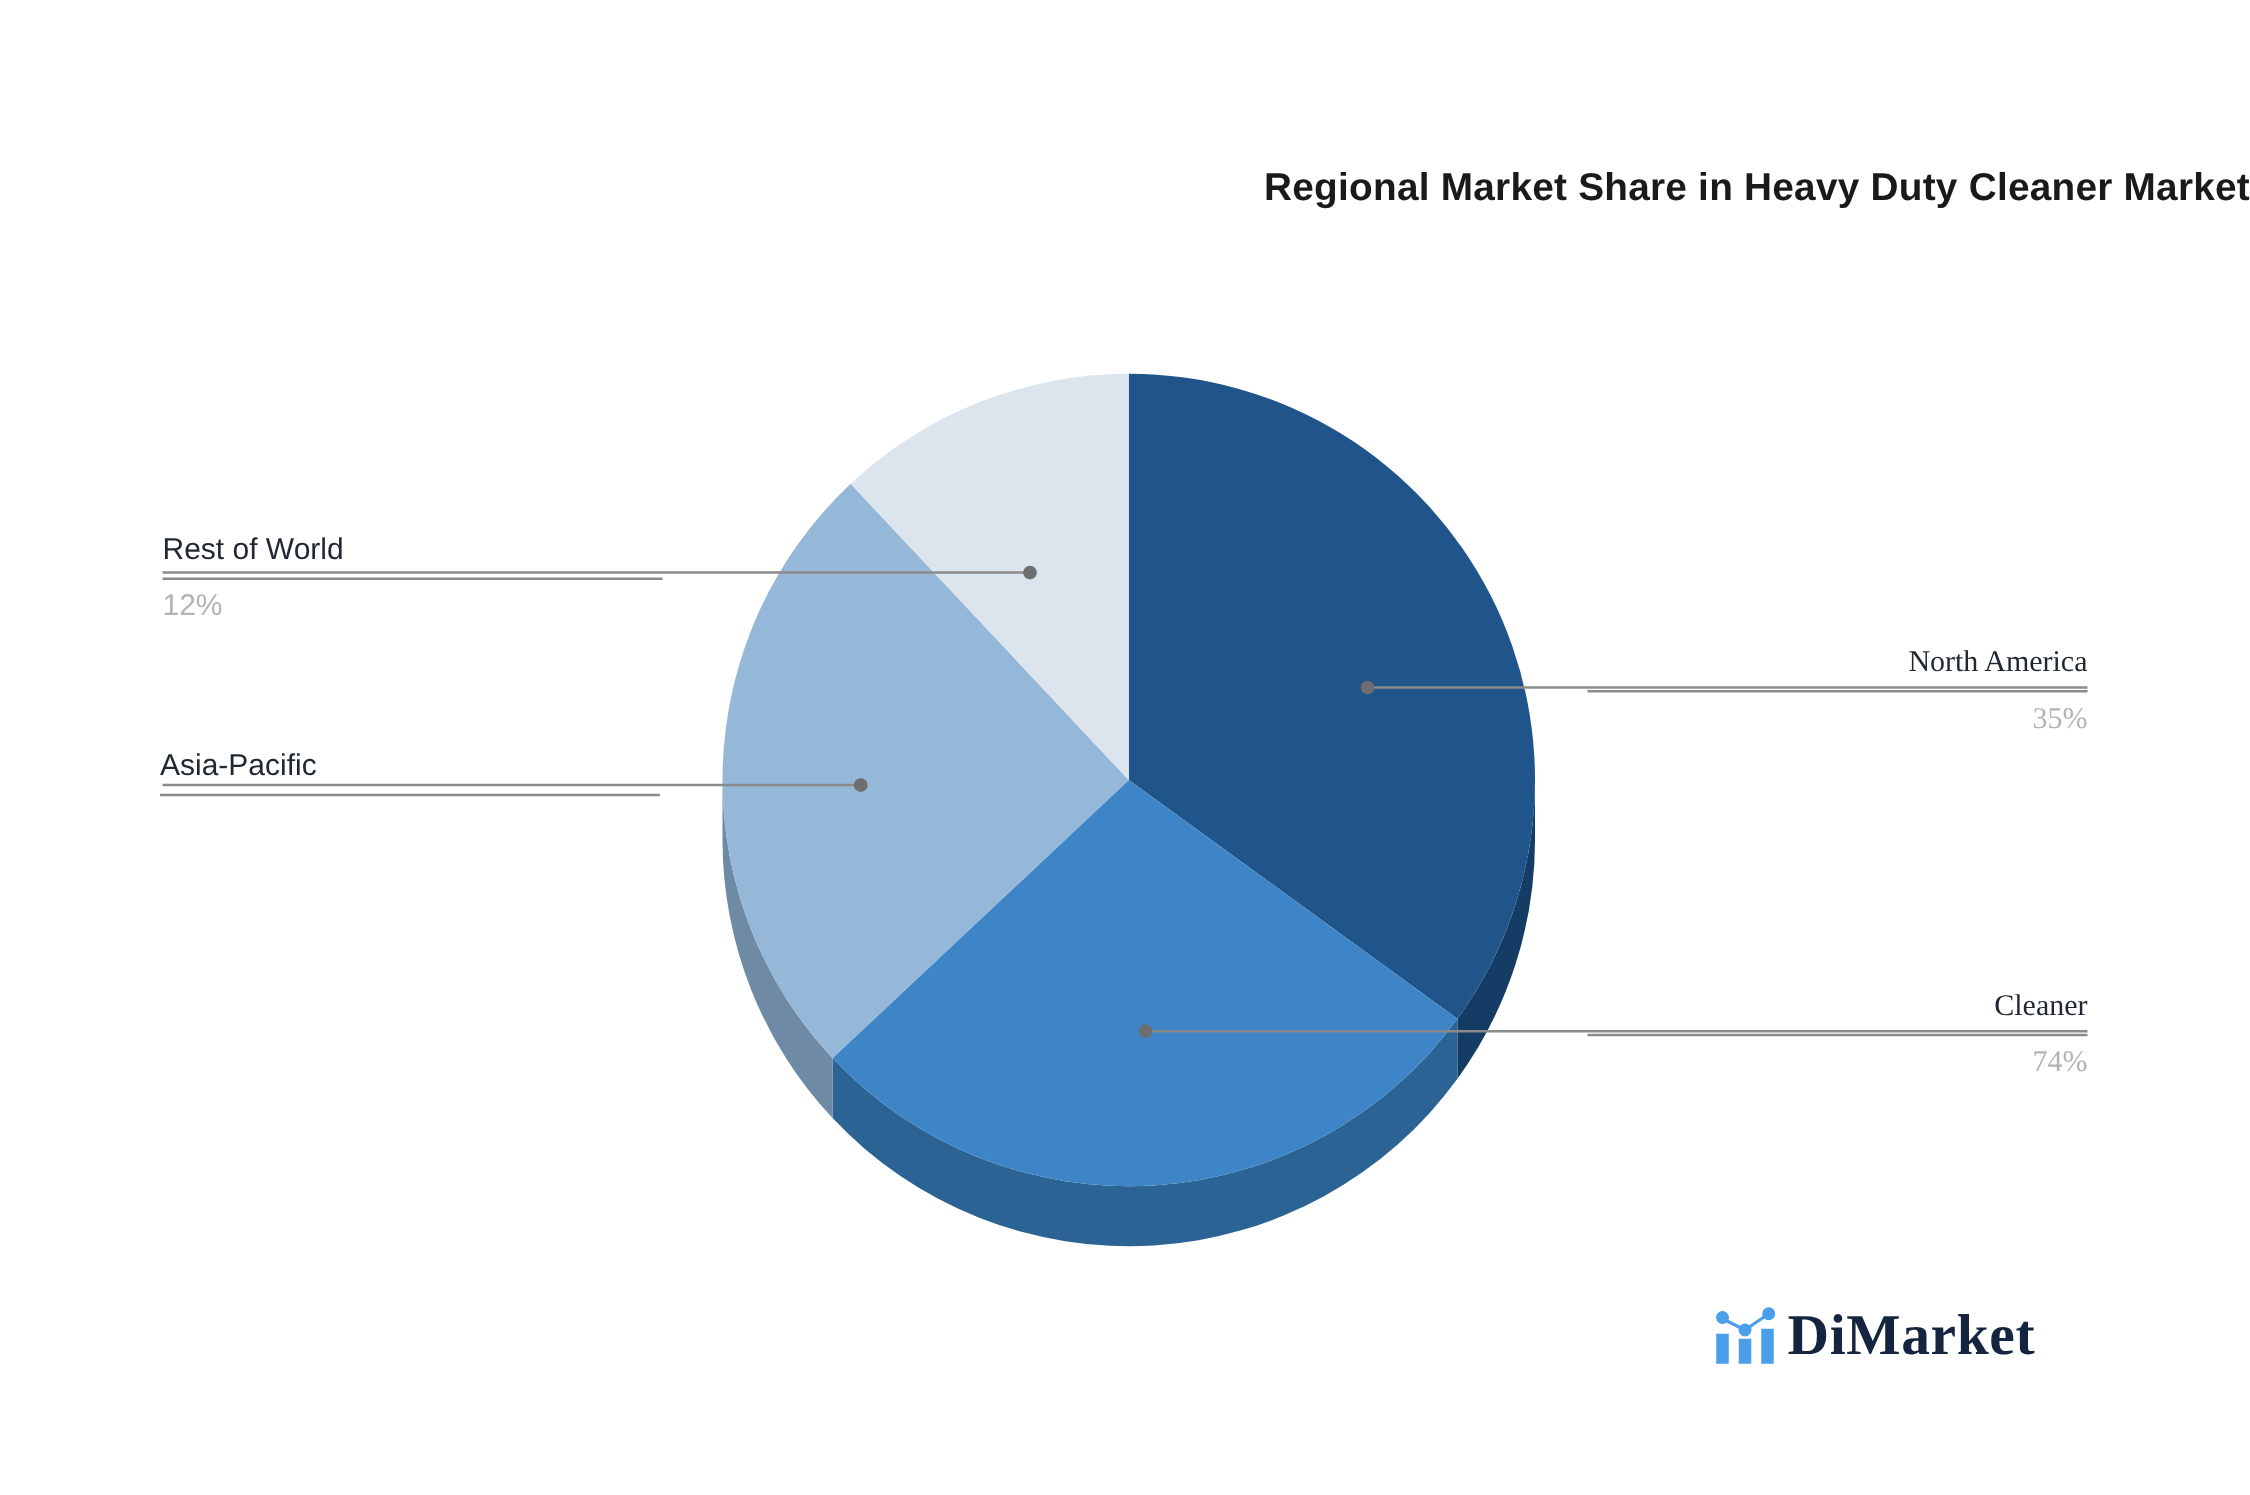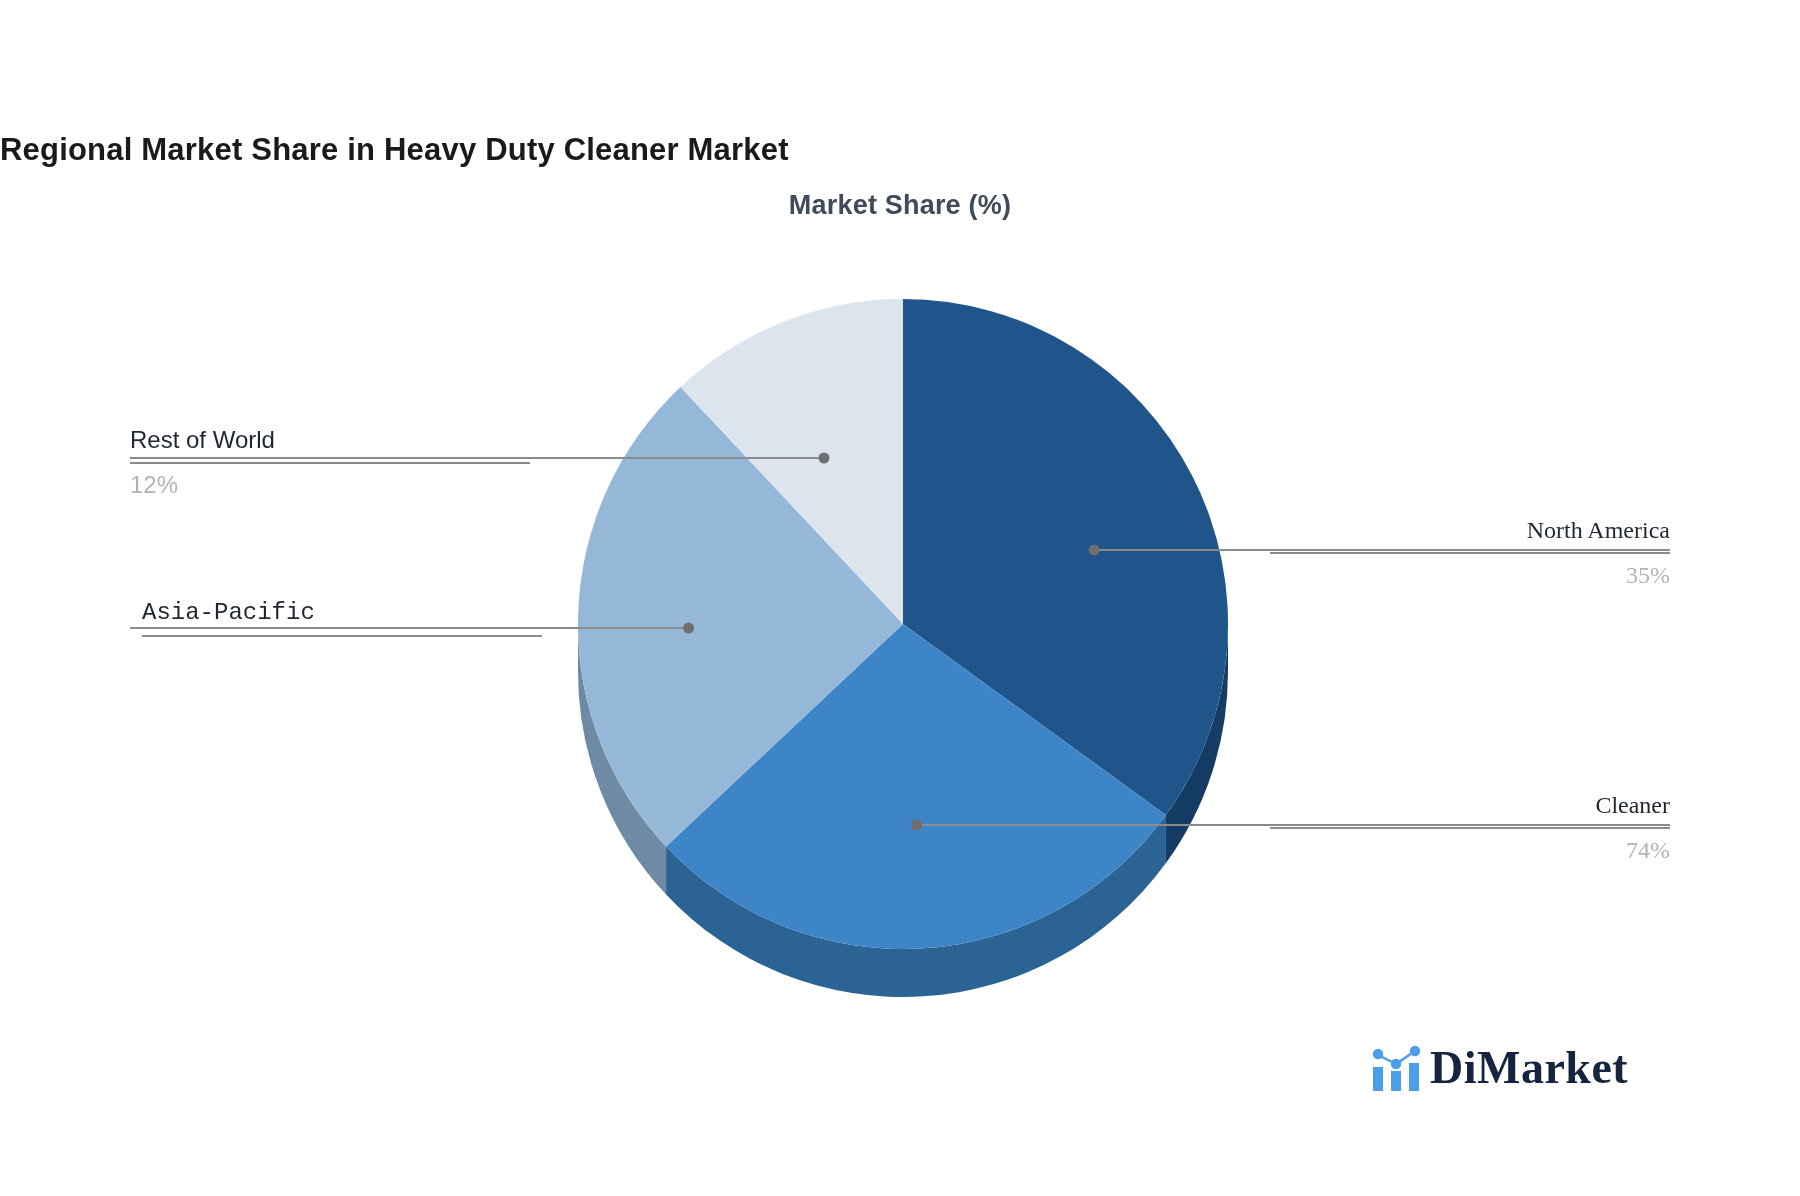--- a/index.html
+++ b/index.html
@@ -15,21 +15,21 @@
     overflow: hidden;
     font-family: "Liberation Sans", sans-serif;
   }
 
   
   #chart-title {
     position: absolute;
     top: 132px;
     left: 0;
     width: 1800px;
-    text-align: left;
+    text-align: right;
     font-size: 31px;
     font-weight: bold;
     color: #1a1a1a;
     letter-spacing: 0.2px;
   }
   #chart-subtitle {
     position: absolute;
     top: 190px;
     left: 0;
     width: 1800px;
@@ -69,21 +69,21 @@
   }
   .callout .cval {
     font-size: 24px;
     color: #b0b4b9;
     line-height: 30px;
   }
   .callout.left  { text-align: left; }
   .callout.right { text-align: right; font-family: Liberation Serif, serif; }
 
   #callout-row   { left: 130px;  top: 425px; }
-  #callout-ap    { left: 142px;  top: 598px; font-family: Liberation Mono, monospace; }
+  #callout-ap    { left: 128px;  top: 598px; }
   #callout-na    { left: 1270px; top: 515px; }
   #callout-eu    { left: 1270px; top: 790px; }
 
   
   #logo {
     position: absolute;
     left: 1370px;
     top: 1043px;
     display: flex;
     align-items: center;
@@ -98,21 +98,20 @@
     line-height: 46px;
   }
 </style>
 </head>
 <body>
 
 <div id="canvas">
 
   <div id="chart-title">Regional Market Share in Heavy Duty Cleaner Market</div>
 
-  <div id="chart-subtitle">Market Share (%)</div>
 
   <div id="pie-wrap">
     <svg id="pie-svg" width="1800" height="1196" viewBox="0 0 1800 1196">
 
       <g>
           <path fill="#153c64" d="M 1228,624 A 325,325 0 0 1 1165.9305231718579,815.0302069950537 L 1165.9305231718579,863.0302069950537 A 325,325 0 0 0 1228,672 Z"></path>
           <path fill="#2b6395" d="M 1165.9305231718579,815.0302069950537 A 325,325 0 0 1 666.0851960880412,846.4778094268238 L 666.0851960880412,894.4778094268238 A 325,325 0 0 0 1165.9305231718579,863.0302069950537 Z"></path>
           <path fill="#6e8aa5" d="M 666.0851960880412,846.4778094268238 A 325,325 0 0 1 578,624 L 578,672 A 325,325 0 0 0 666.0851960880412,894.4778094268238 Z"></path>
         </g>
 

